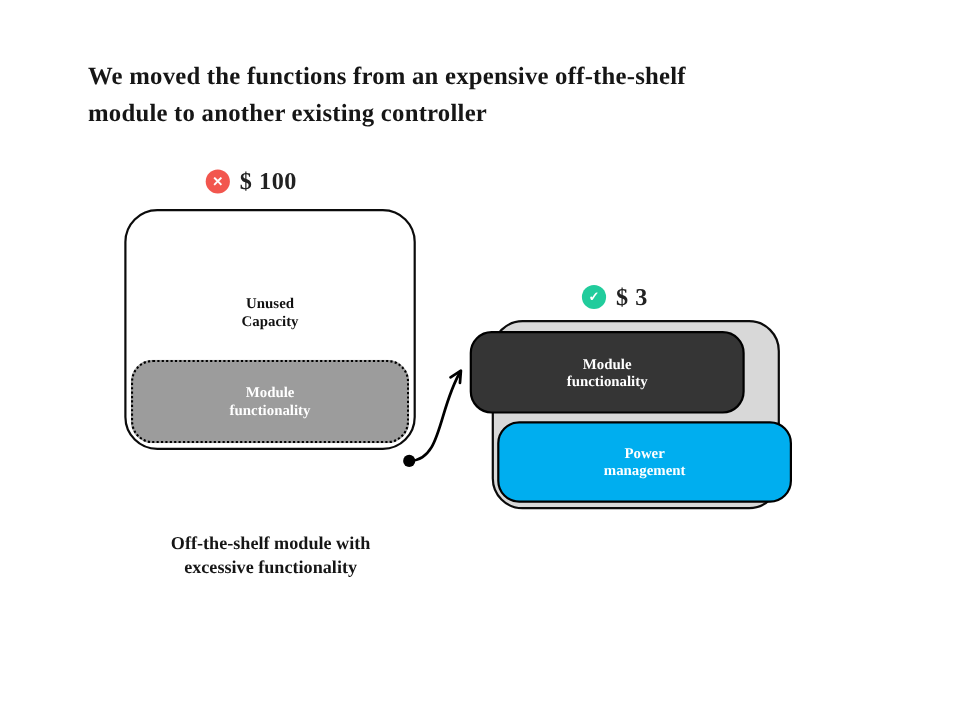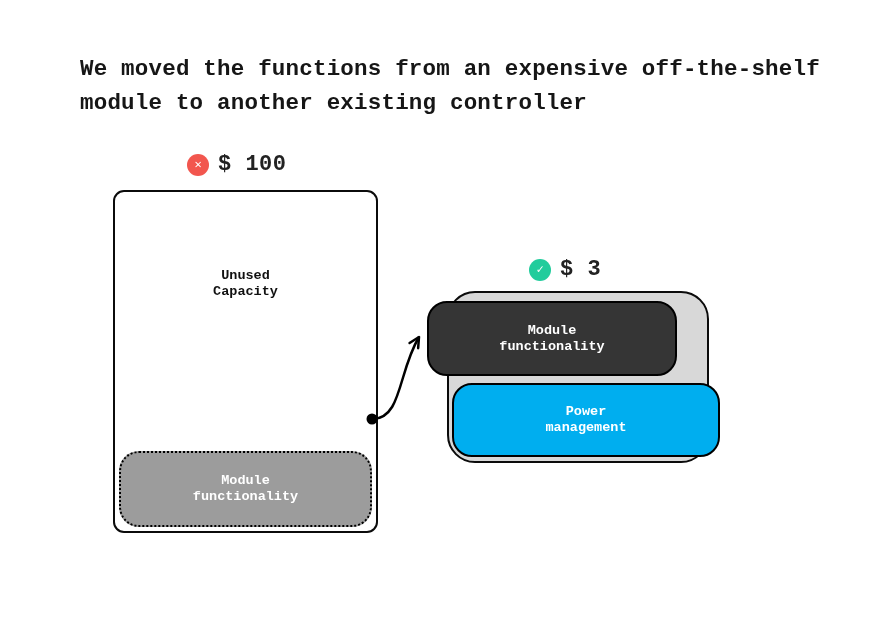--- a/index.html
+++ b/index.html
@@ -1,21 +1,21 @@
 <!DOCTYPE html>
 <html style="--red: #F2564E; --green: #21CC9C; --blue: #00AEEF; --dark: #353535; --gray-fill: #9C9C9C; --container-gray: #D8D8D8; --ink: #161616; --logo-blue: #1798E3;"><head>
 <meta charset="utf-8">
 <style>
   html, body { margin: 0; padding: 0; background: #fff; }
   .canvas {
     position: relative;
     width: 880px;
     height: 641px;
     background: #ffffff;
-    font-family: Liberation Mono, monospace;
+    font-family: Liberation Serif, serif;
     overflow: hidden;
   }
   .title {
     position: absolute;
     left: 80px;
     top: 52px;
     margin: 0;
     font-size: 22.5px;
     font-weight: 800;
     line-height: 34px;
@@ -45,24 +45,24 @@
   .badge-green { background: var(--green, #21cc9c); }
   .price-text {
     font-size: 22px;
     font-weight: 800;
     letter-spacing: 0.5px;
     color: #222;
   }
   .module-outer {
     position: absolute;
     left: 113px; top: 190px;
-    width: 265px; height: 343px;
+    width: 265px; height: 219px;
     background: #fff;
     border: 2.5px solid #0b0b0b;
-    border-radius: 11px;
+    border-radius: 30px;
     box-sizing: border-box;
   }
   .unused {
     position: absolute;
     left: 0; right: 0; top: 76px;
     text-align: center;
     font-size: 13.5px;
     font-weight: 600;
     line-height: 16px;
     color: #111;
@@ -193,15 +193,17 @@
   <svg class="arrow-overlay" width="880" height="641" viewBox="0 0 880 641" aria-hidden="true">
     <defs>
       <marker id="ah" markerUnits="userSpaceOnUse" markerWidth="16" markerHeight="16" refX="13" refY="8" orient="auto">
         <path d="M3,3 L13,8 L3,13" fill="none" stroke="#000" stroke-width="2.5" stroke-linecap="round" stroke-linejoin="round"></path>
       </marker>
     </defs>
     <circle cx="372" cy="419" r="5.5" fill="#000"></circle>
     <path d="M 373 419 C 402 418, 398 372, 419 337" fill="none" stroke="#000" stroke-width="2.5" marker-end="url(#ah)"></path>
   </svg>
 
+  <div class="caption caption-left">Off-the-shelf module with
+excessive functionality</div>
 
 
 </div>
 
 </body></html>

